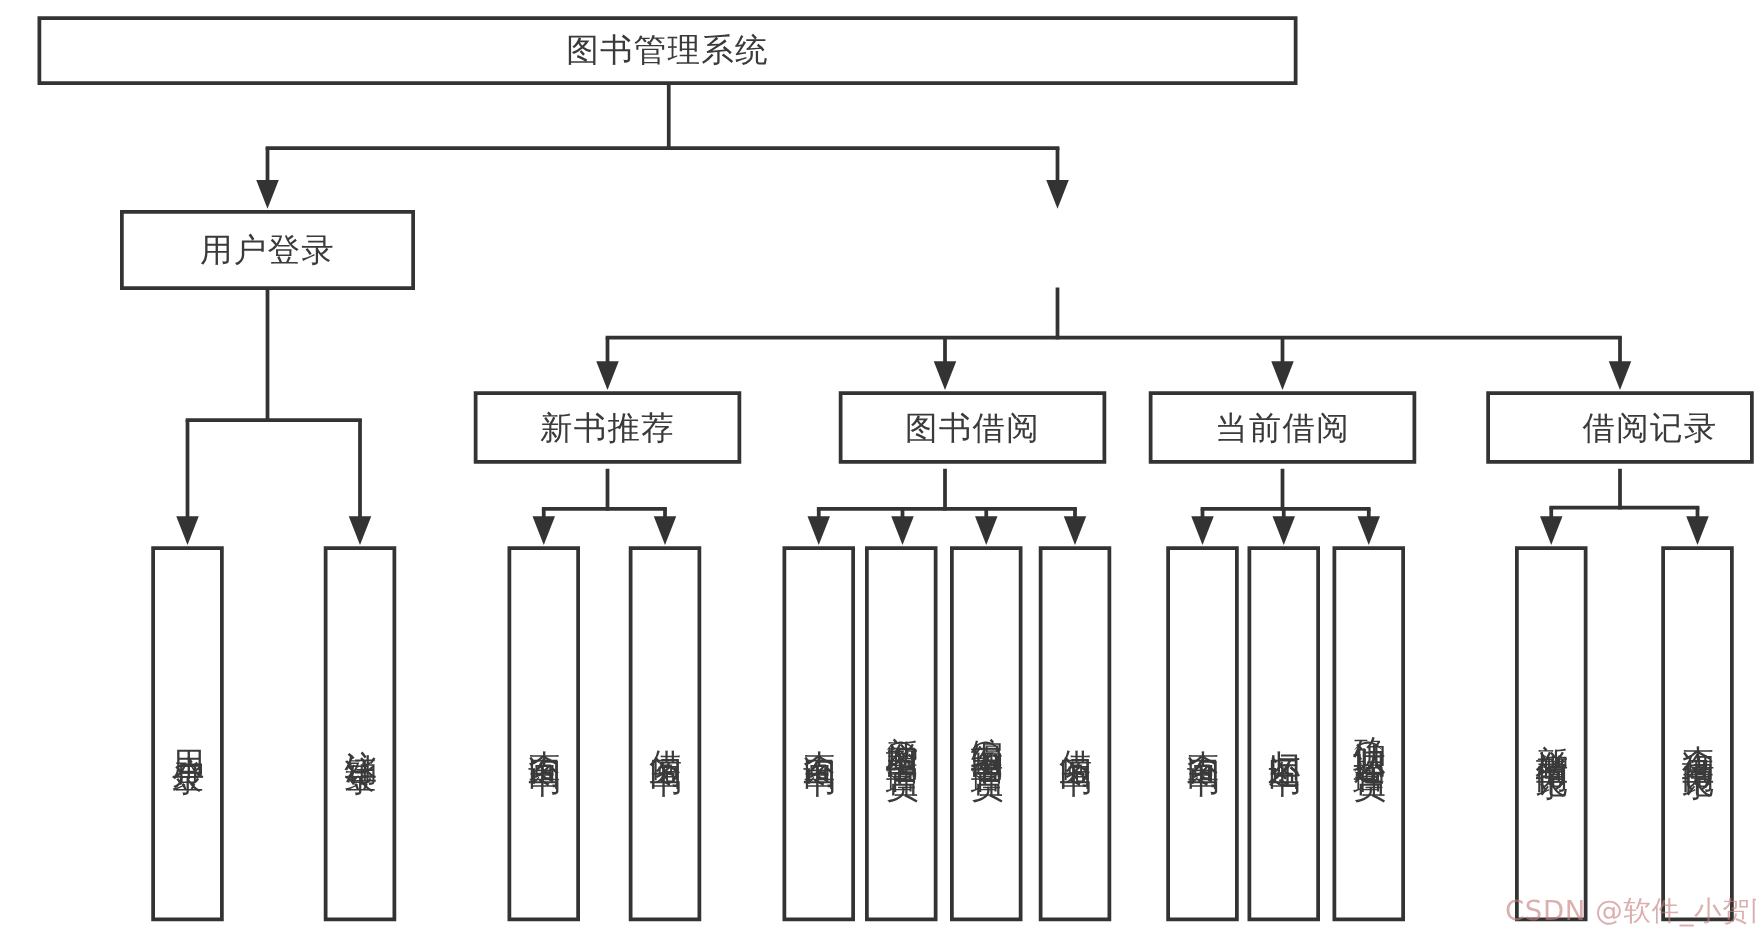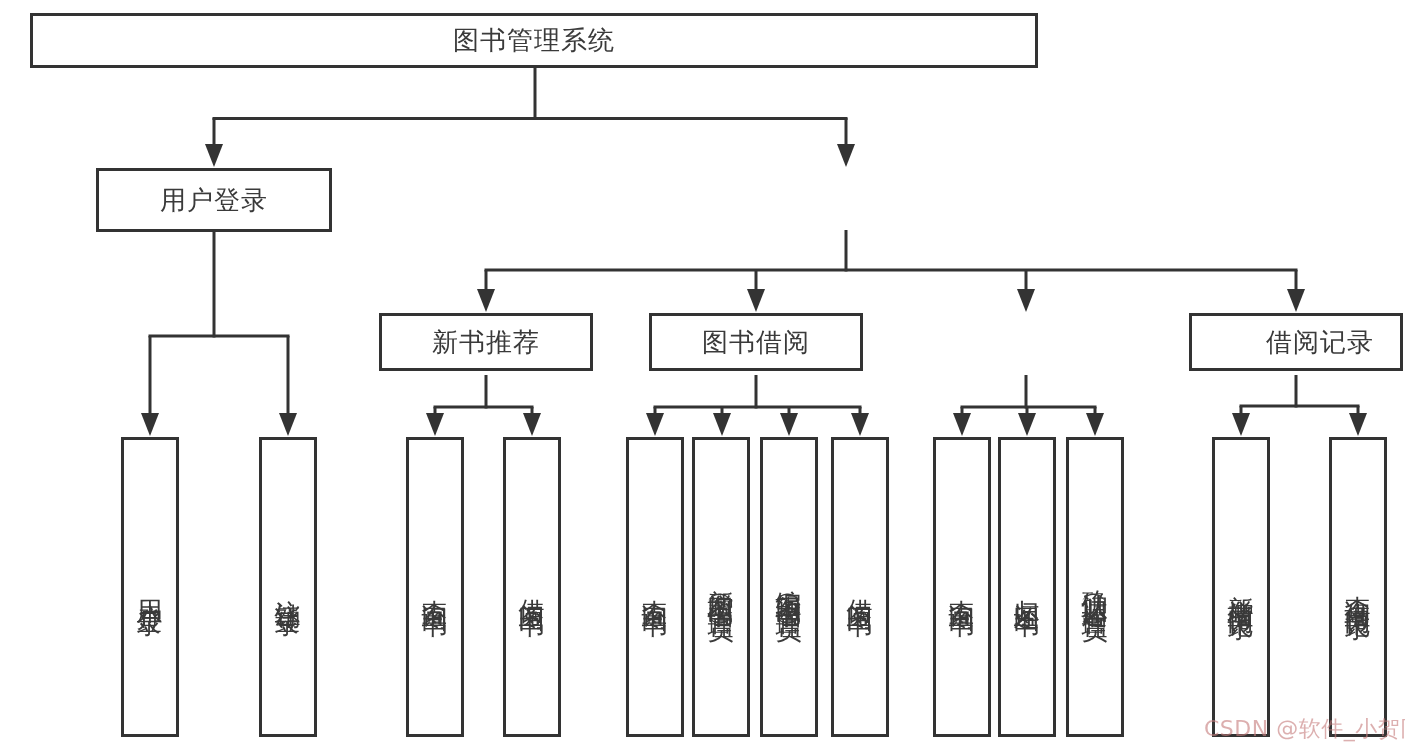--- a/index.html
+++ b/index.html
@@ -16,21 +16,21 @@
   }
   .root{left:14px;top:13px;width:1008px;height:55px;}
   .lvl2{top:168px;width:236px;height:64px;}
   .lvl3{top:313px;width:214px;height:58px;}
   .leaf{
     top:437px;width:58px;height:300px;
     writing-mode:vertical-rl;text-orientation:mixed;
     letter-spacing:4px;font-size:26px;line-height:1;
   }
   .b-login{left:80px;}   .b-mgmt{left:712px;}
-  .b-rec{left:363px;}    .b-bor{left:633px;}  .b-cur{left:903px;}  .b-rcd{left:1173px;padding-left:48px;}
+  .b-rec{left:363px;}    .b-bor{left:655px;}  .b-cur{left:903px;}  .b-rcd{left:1173px;padding-left:48px;}
   .lf1{left:105px;} .lf2{left:243px;}
   .lf3{left:390px;} .lf4{left:487px;}
   .lf5{left:610px;} .lf6{left:676px;} .lf7{left:744px;} .lf8{left:815px;}
   .lf9{left:917px;} .lf10{left:982px;} .lf11{left:1050px;}
   .lf12{left:1196px;} .lf13{left:1313px;}
   .watermark{
     position:absolute;left:1188px;top:714px;
     font-size:22px;letter-spacing:0.5px;
     color:rgba(198,126,126,0.62);z-index:5;white-space:nowrap;
   }
@@ -105,20 +105,21 @@
       <polygon points="1333,413 1351,413 1342,436"></polygon>
     </g>
   </svg>
 
   <div class="box root">图书管理系统</div>
 
   <div class="box lvl2 b-login">用户登录</div>
 
   <div class="box lvl3 b-rec">新书推荐</div>
   <div class="box lvl3 b-bor">图书借阅</div>
+  <div class="box lvl3 b-cur">当前借阅</div>
   <div class="box lvl3 b-rcd">借阅记录</div>
 
   <div class="box leaf lf1">用户登录</div>
   <div class="box leaf lf2">注销登录</div>
 
   <div class="box leaf lf3">查询图书</div>
   <div class="box leaf lf4">借阅图书</div>
 
   <div class="box leaf lf5">查询图书</div>
   <div class="box leaf lf6">新增图书（管理员）</div>

